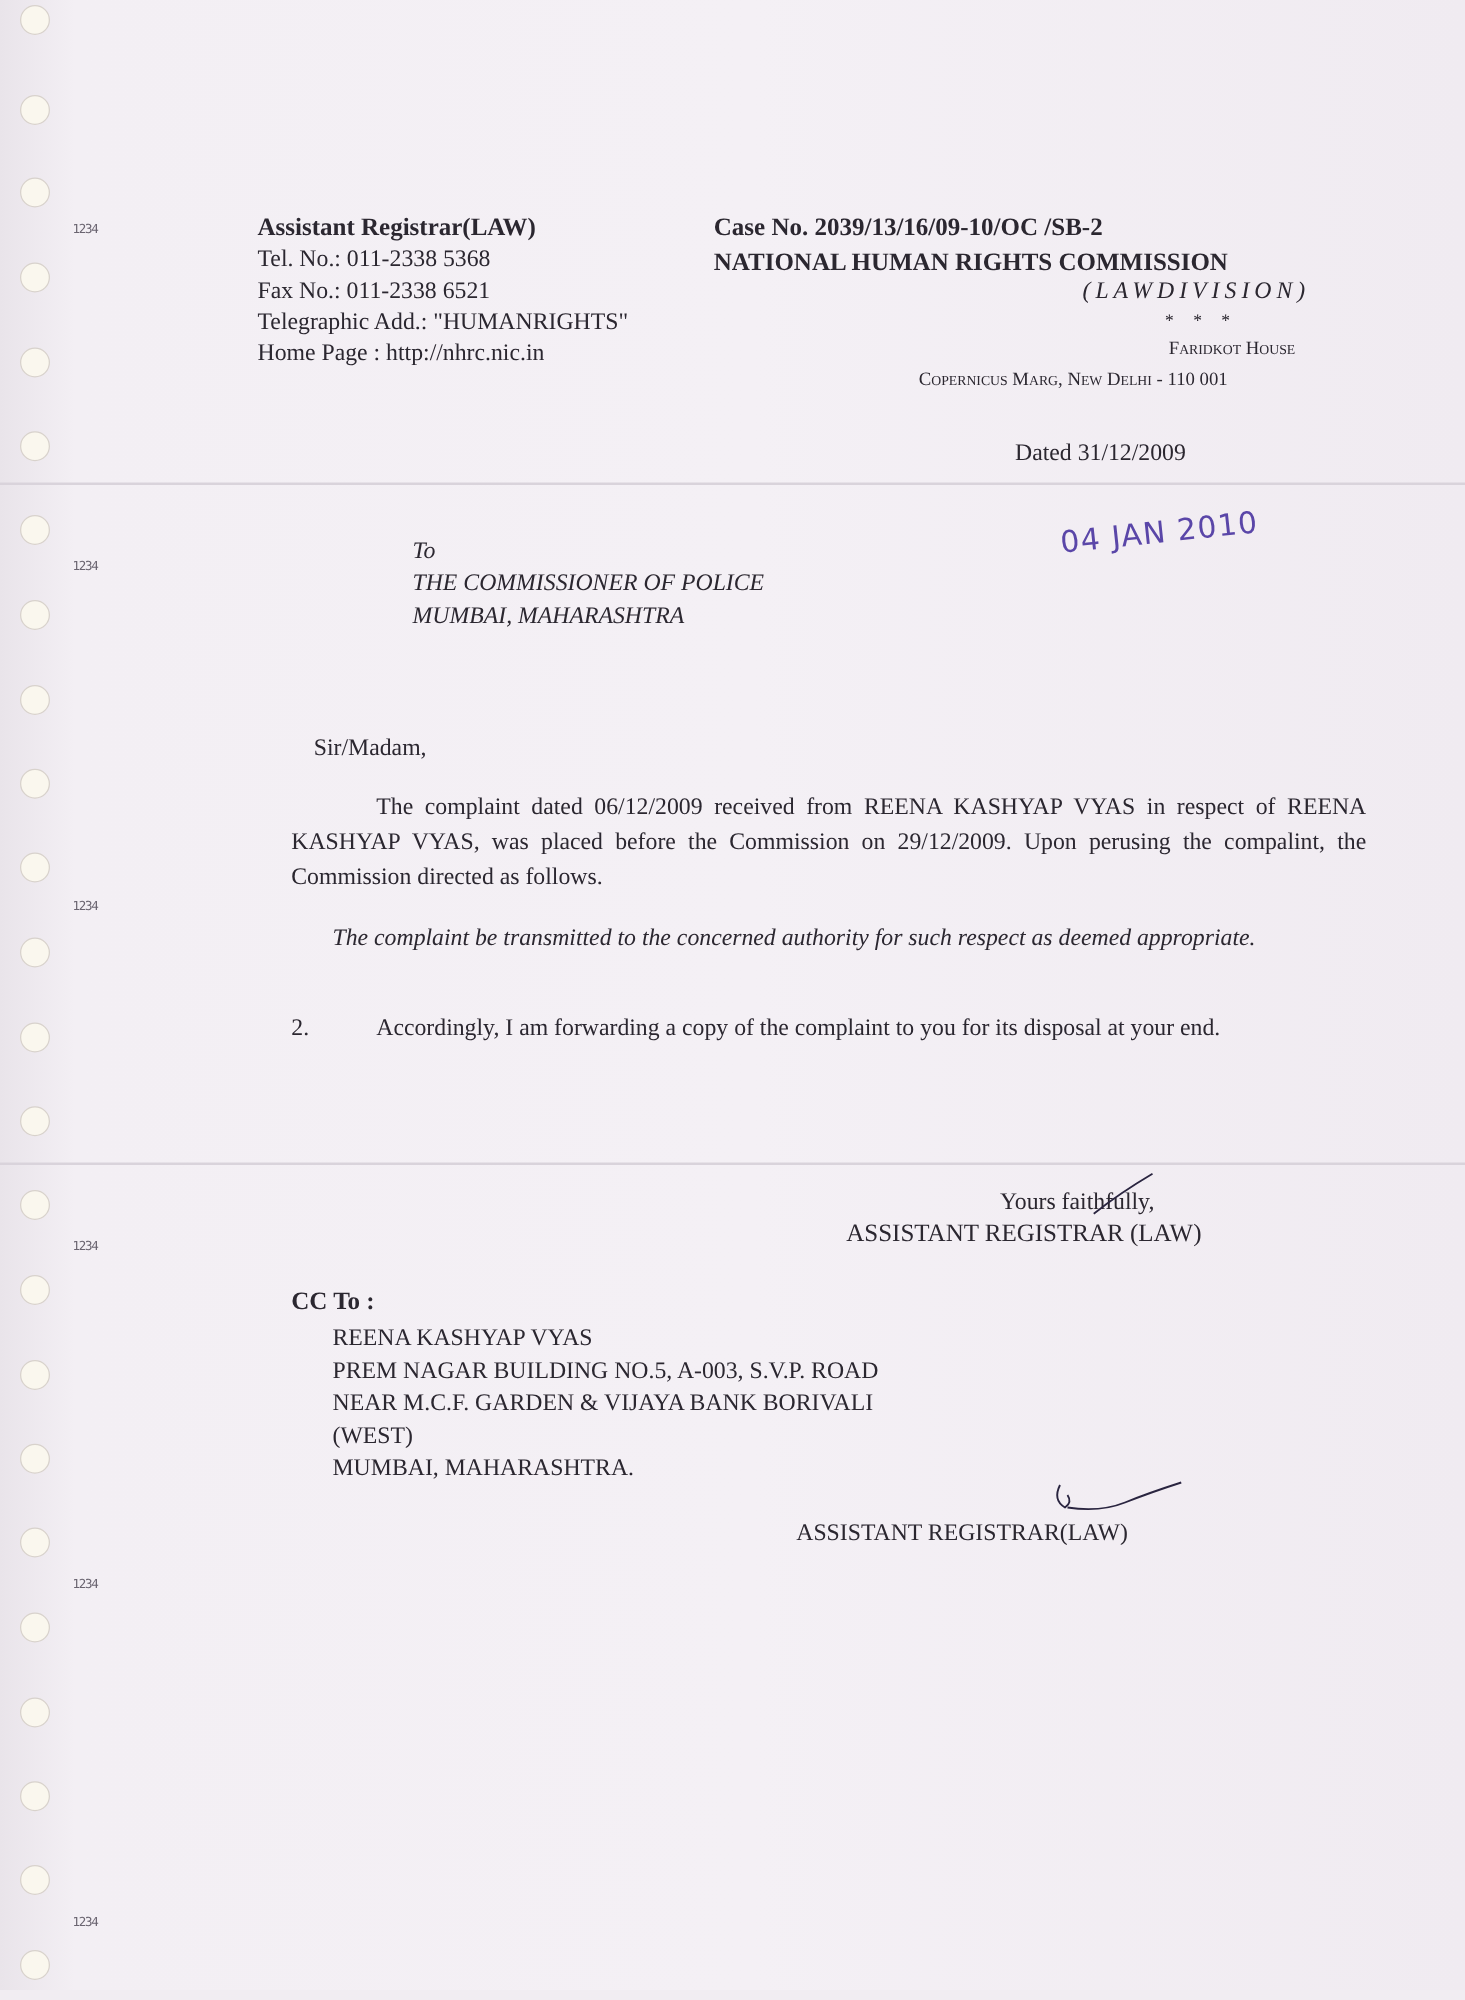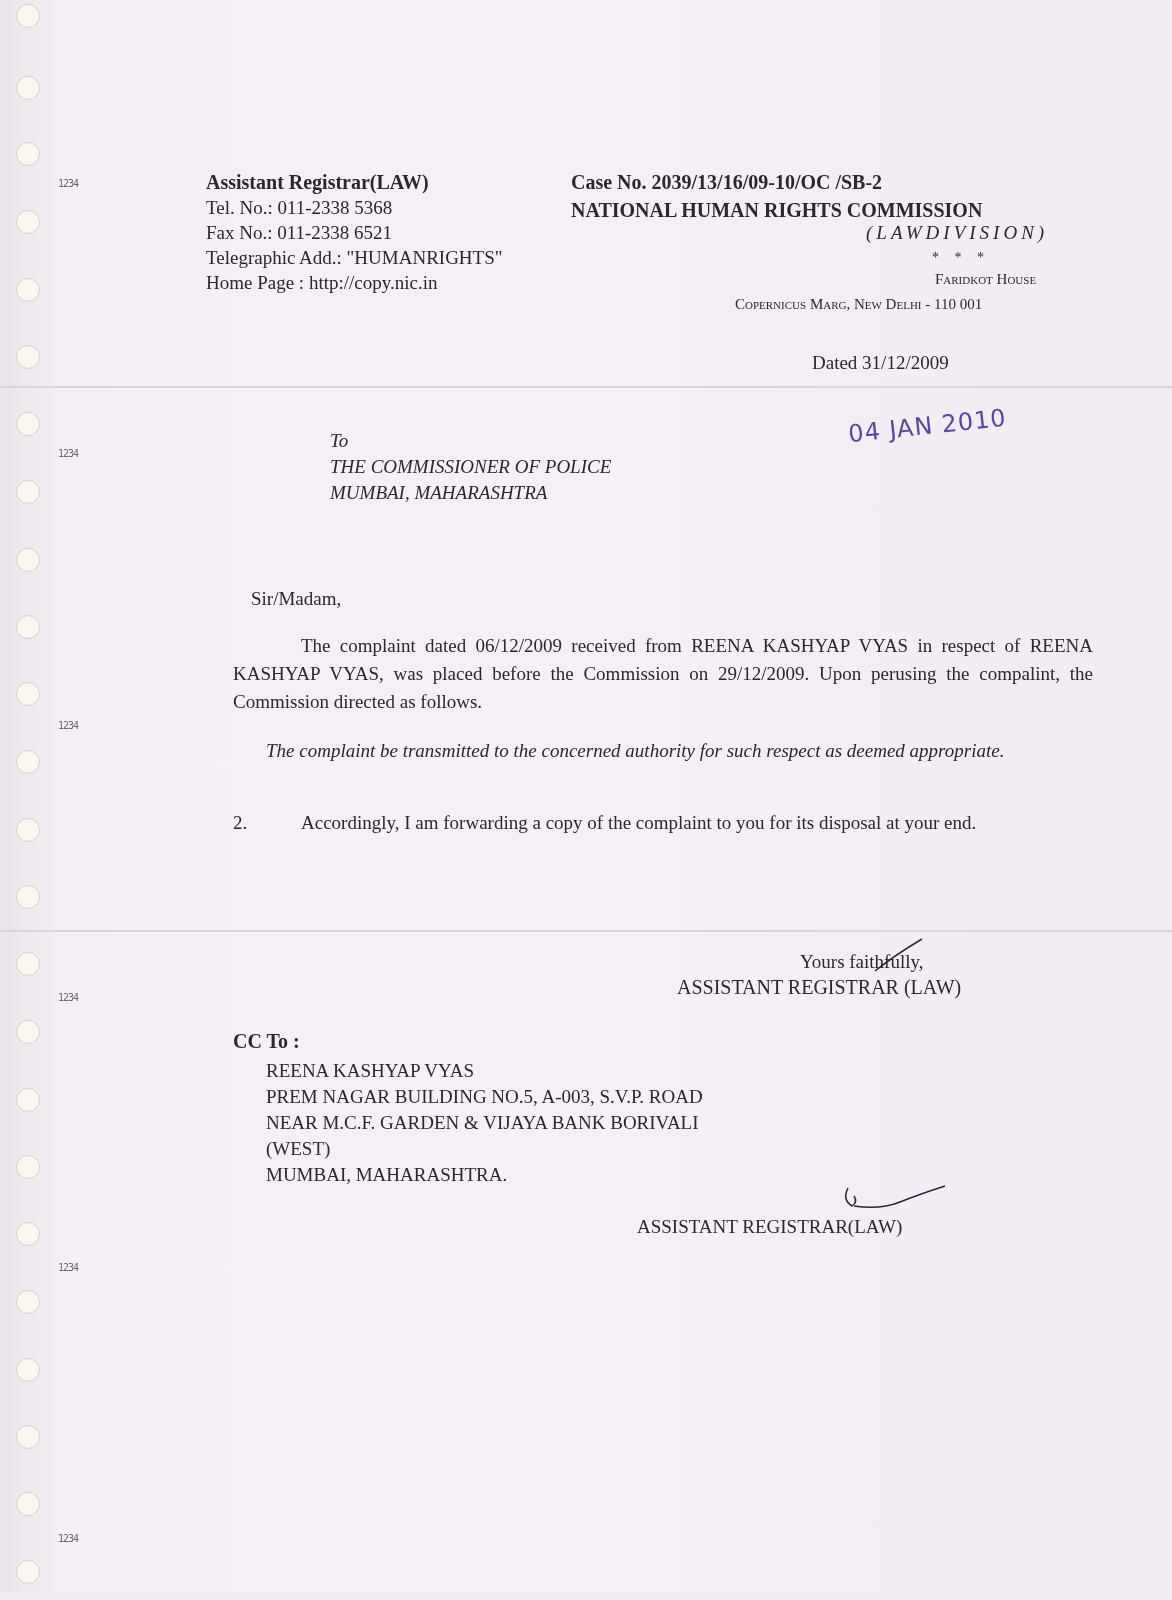--- a/index.html
+++ b/index.html
@@ -87,21 +87,21 @@
   <div class="marg" style="top:720px">1234</div>
   <div class="marg" style="top:992px">1234</div>
   <div class="marg" style="top:1262px">1234</div>
   <div class="marg" style="top:1533px">1234</div>
 
   <div class="abs hdr-left">
     <div class="b">Assistant Registrar(LAW)</div>
     <div>Tel. No.: 011-2338 5368</div>
     <div>Fax No.: 011-2338 6521</div>
     <div>Telegraphic Add.: "HUMANRIGHTS"</div>
-    <div>Home Page :  http://copy.nic.in</div>
+    <div>Home Page :  http://nhrc.nic.in</div>
   </div>
 
   <div class="abs hdr-right">
     <div>Case No. 2039/13/16/09-10/OC /SB-2</div>
     <div>NATIONAL HUMAN RIGHTS COMMISSION</div>
   </div>
   <div class="abs law-div">(LAWDIVISION)</div>
   <div class="abs stars">* * *</div>
   <div class="abs faridkot">Faridkot House</div>
   <div class="abs copern">Copernicus Marg,  New Delhi - 110 001</div>

